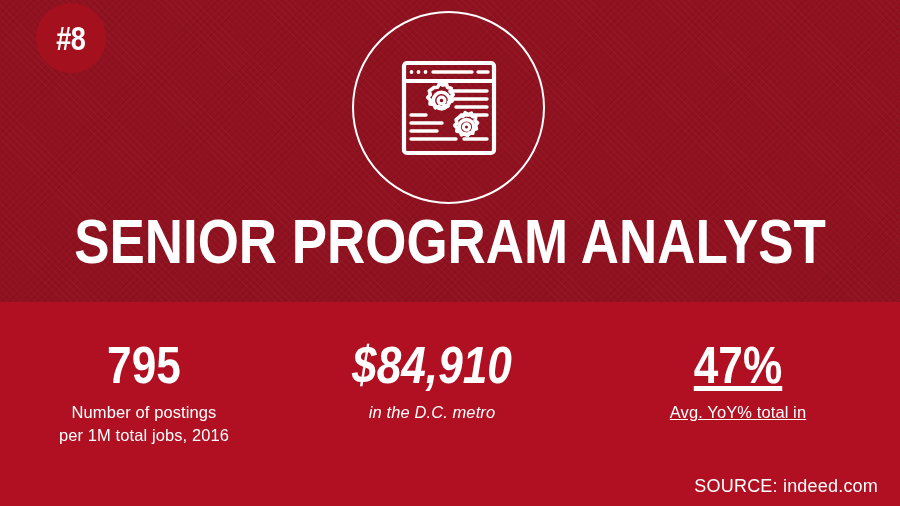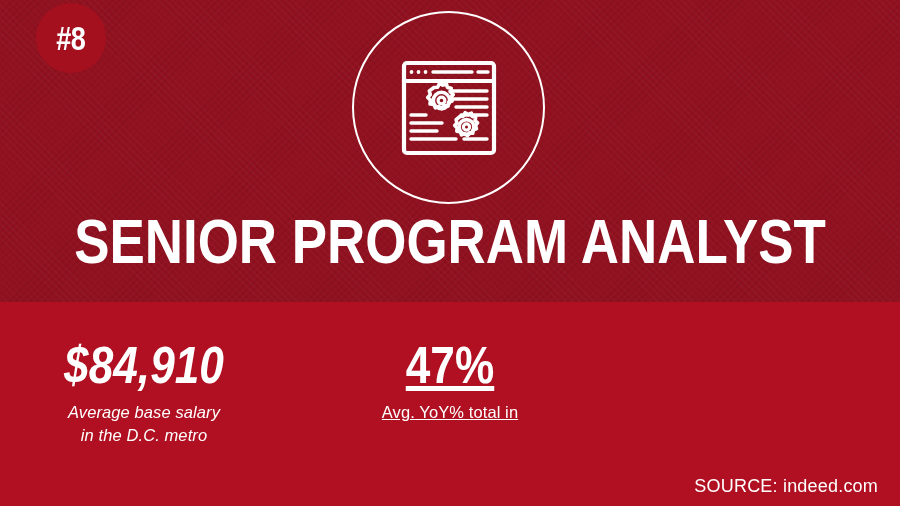--- a/index.html
+++ b/index.html
@@ -201,25 +201,31 @@
         <circle cx="72.5" cy="74" r="7.4" stroke-width="3.6"></circle>
         <circle cx="72.5" cy="74" r="3.1" stroke-width="3.2"></circle>
       </svg>
     </span>
   </div>
 
   <div class="job-title">SENIOR PROGRAM ANALYST</div>
 
   <div class="stats-row">
 
+    <div class="stat stat-1">
+      <div class="stat-value">795</div>
+      <div class="stat-caption">
+        <span>Number of postings</span>
+        <span>per 1M total jobs, 2016</span>
+      </div>
+    </div>
 
     <div class="stat stat-2">
       <div class="stat-value">$84,910</div>
       <div class="stat-caption">
-        <span>Average base salary</span>
         <span>in the D.C. metro</span>
       </div>
     </div>
 
     <div class="stat stat-3">
       <div class="stat-value">47%</div>
       <div class="stat-caption">
         <span>Avg. YoY% total in</span>
       </div>
     </div>

